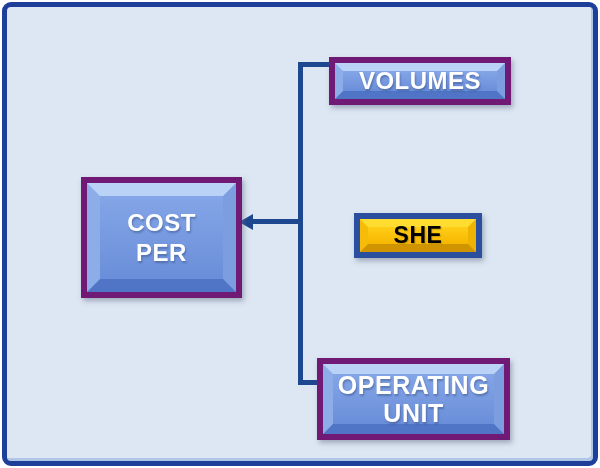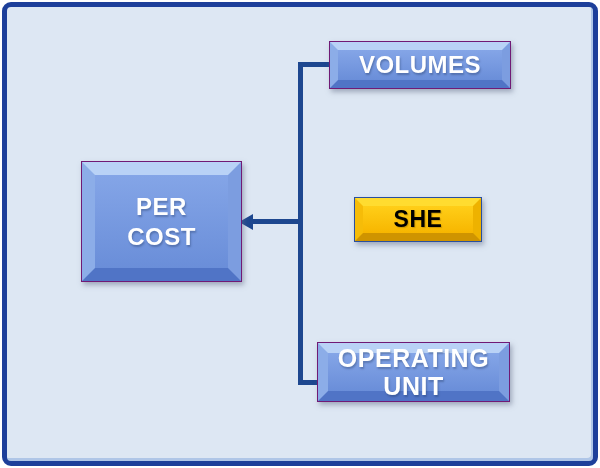--- a/index.html
+++ b/index.html
@@ -21,22 +21,23 @@
   .stub-bottom{left:300px;top:380px;width:19px;height:5px;}
   .arrow-shaft{left:251px;top:219px;width:52px;height:5px;}
   .arrowhead{
     position:absolute;left:239px;top:214px;width:0;height:0;
     border-top:8px solid transparent;border-bottom:8px solid transparent;
     border-right:14px solid #1d478f;
   }
   
   .node{
     position:absolute;box-sizing:border-box;
-    border:1px solid #701a75;
+    border:6px solid #701a75;
     box-shadow:2px 3px 5px rgba(100,110,135,.5);
+    margin-top:16px;
   }
   .bevel{width:100%;height:100%;box-sizing:border-box;border-style:solid;}
   .blue-bevel{border-color:#b9d2f6 #7c9de0 #5074c6 #8cade8;}
   .gold-bevel{border-color:#ffdc30 #eeb200 #cf9400 #f6bc08;}
   .bw13{border-width:13px;}
   .bw10{border-width:10px;}
   .bw8{border-width:8px;}
   .face{
     width:100%;height:100%;display:flex;flex-direction:column;
     align-items:center;justify-content:center;text-align:center;
@@ -48,40 +49,40 @@
     text-shadow:1px 2px 2px rgba(30,50,90,.35);
     white-space:nowrap;
   }
   .gold-face .label{color:#000000;text-shadow:1px 1px 1px rgba(120,90,0,.35);}
   .node-cost{left:81px;top:161px;width:161px;height:121px;}
   .node-cost .label{font-size:24px;line-height:1.22;}
   .node-volumes{left:329px;top:41px;width:182px;height:48px;}
   .node-volumes .label{font-size:24px;line-height:1;}
   .node-she{left:354px;top:197px;width:128px;height:45px;border-color:#2a4f9e;}
   .node-she .label{font-size:23px;line-height:1;}
-  .node-operating{left:317px;top:342px;width:193px;height:60px;}
+  .node-operating{left:317px;top:342px;width:193px;height:82px;}
   .node-operating .label{font-size:25px;line-height:1.12;}
 </style>
 </head>
 <body>
 
 <div class="canvas">
   <div class="frame"></div>
 
   <div class="conn vline"></div>
   <div class="conn stub-top"></div>
   <div class="conn stub-bottom"></div>
   <div class="conn arrow-shaft"></div>
   <div class="arrowhead"></div>
 
   <div class="node node-cost">
     <div class="bevel blue-bevel bw13">
       <div class="face blue-face">
+        <span class="label">COST</span>
         <span class="label">PER</span>
-        <span class="label">COST</span>
       </div>
     </div>
   </div>
 
   <div class="node node-volumes">
     <div class="bevel blue-bevel bw8">
       <div class="face blue-face">
         <span class="label">VOLUMES</span>
       </div>
     </div>

